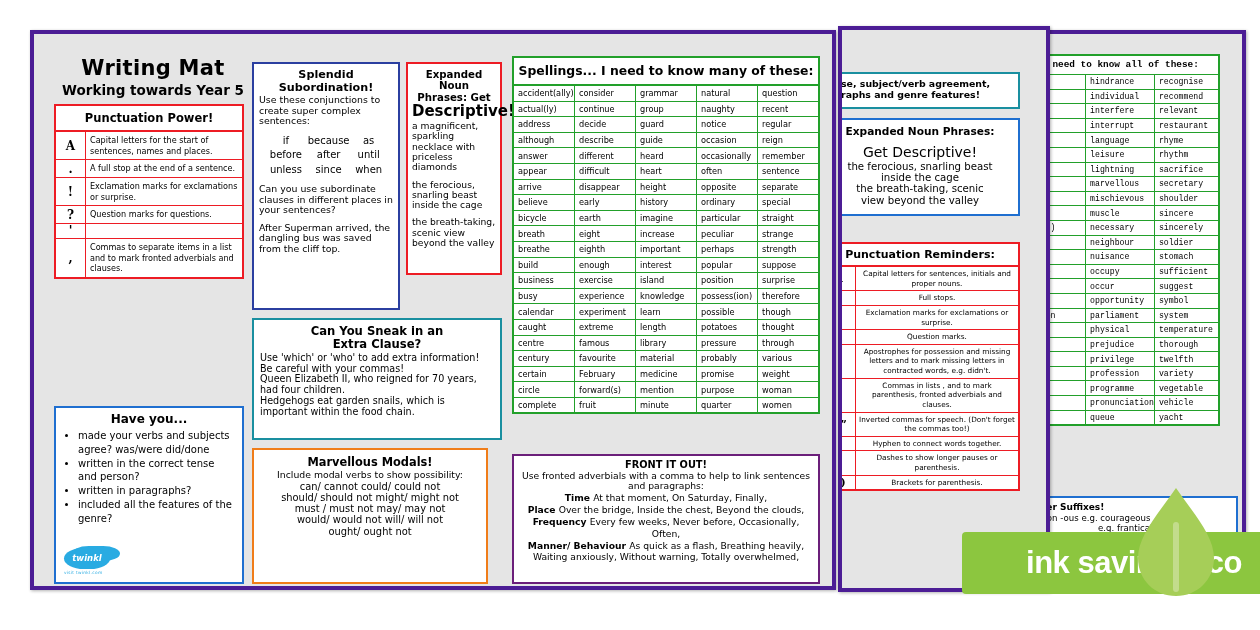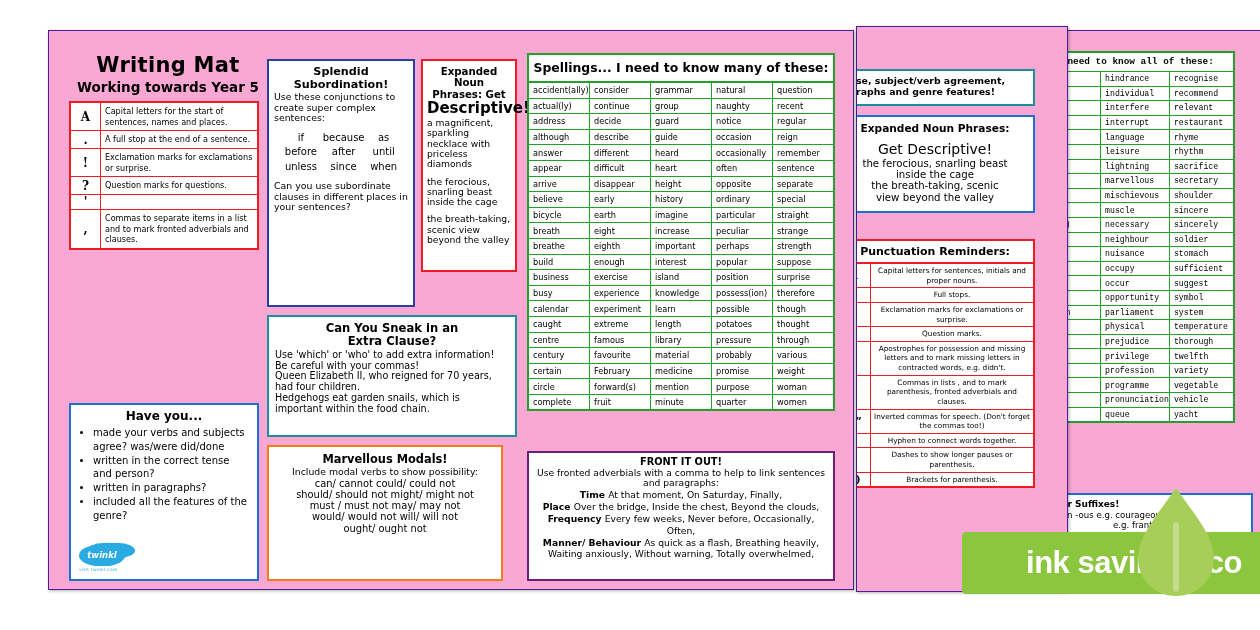--- a/index.html
+++ b/index.html
@@ -7,24 +7,23 @@
   body {
     width:1260px; height:630px;
     background:#ffffff;
     font-family:"DejaVu Sans", sans-serif;
     overflow:hidden;
     position:relative;
   }
   
   .page {
     position:absolute;
-    background:#f9a8d4;
-    border:1px solid #4c1d95;
+    background:#e5e5e5;
+    border:4px solid #4c1d95;
     box-shadow:1px 1px 3px rgba(0,0,0,.30);
-    margin-left:18px;
   }
   #page-3 { left:1028px; top:30px; width:218px; height:560px; }
   #page-2 { left:838px;  top:26px; width:212px; height:566px; }
   #page-1 { left:30px;   top:30px; width:806px; height:560px; }
 
   .sheet { position:absolute; inset:0; overflow:hidden; }
 
   
   .card {
     position:absolute;
@@ -306,20 +305,21 @@
 
 <div class="page" id="page-1">
   <div class="sheet">
 
     <div id="mat-title">
       <div class="t1">Writing Mat</div>
       <div class="t2">Working towards Year 5</div>
     </div>
 
     <div class="punct" id="p1-punct" style="left:20px; top:70px; width:190px;">
+      <div class="phead">Punctuation Power!</div>
       <div id="p1-punct-rows">
           <div class="prow">
             <div class="pmark">A</div>
             <div class="ptxt">Capital letters for the start of sentences, names and places.</div>
           </div>
           <div class="prow">
             <div class="pmark">.</div>
             <div class="ptxt">A full stop at the end of a sentence.</div>
           </div>
           <div class="prow">
@@ -372,20 +372,21 @@
         </div>
         <div>
           <div>as</div>
           <div>until</div>
           <div>when</div>
         </div>
       </div>
       <div class="gap"></div>
       <span class="bodytxt lft" style="font-size:9.4px;">Can you use subordinate clauses in different places in your sentences?</span>
       <div class="gap"></div>
+      <span class="bodytxt lft" style="font-size:9.4px;">After Superman arrived, the dangling bus was saved from the cliff top.</span>
     </div>
 
     <div class="card b-red" id="p1-enp" style="left:372px; top:28px; width:96px; height:213px; padding:5px 4px 4px;">
       <span class="hd" style="font-size:10.2px;">Expanded Noun</span>
       <span class="hd" style="font-size:10.2px;">Phrases: Get</span>
       <span class="hd" style="font-size:15px;">Descriptive!</span>
       <span class="bodytxt lft" style="font-size:9.2px; margin-top:1px;">a magnificent, sparkling necklace with priceless diamonds</span>
       <div class="gap"></div>
       <span class="bodytxt lft" style="font-size:9.2px;">the ferocious, snarling beast inside the cage</span>
       <div class="gap"></div>

